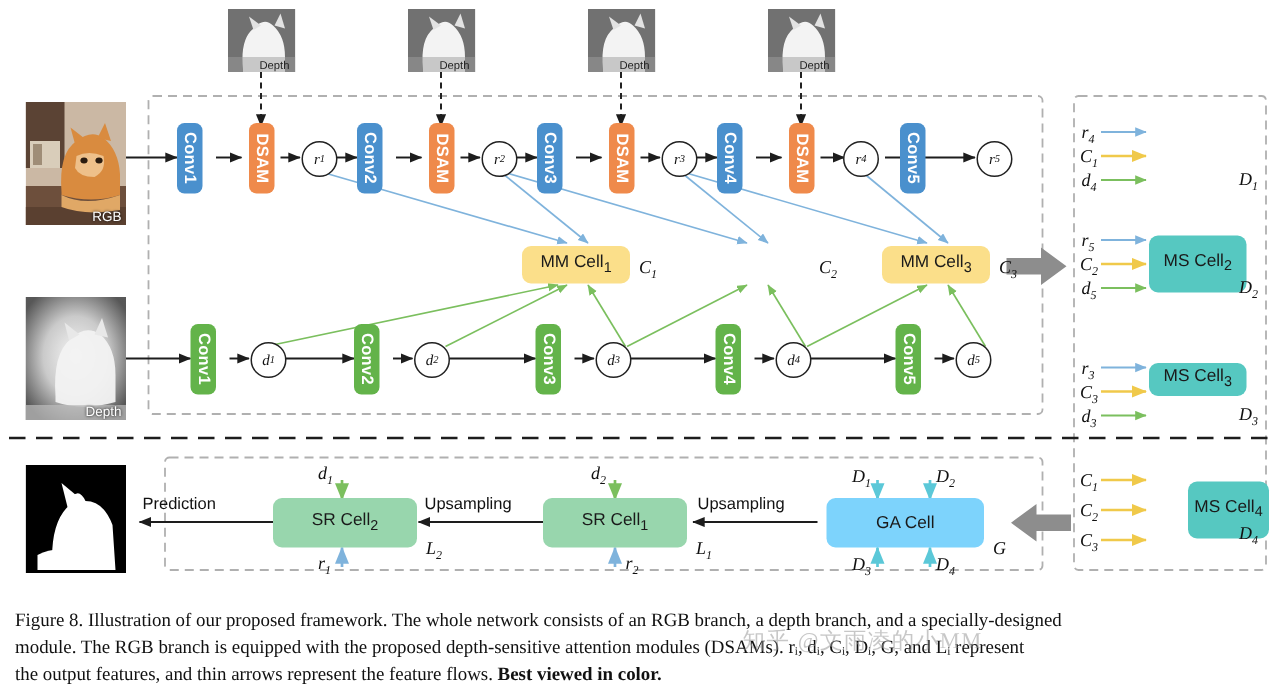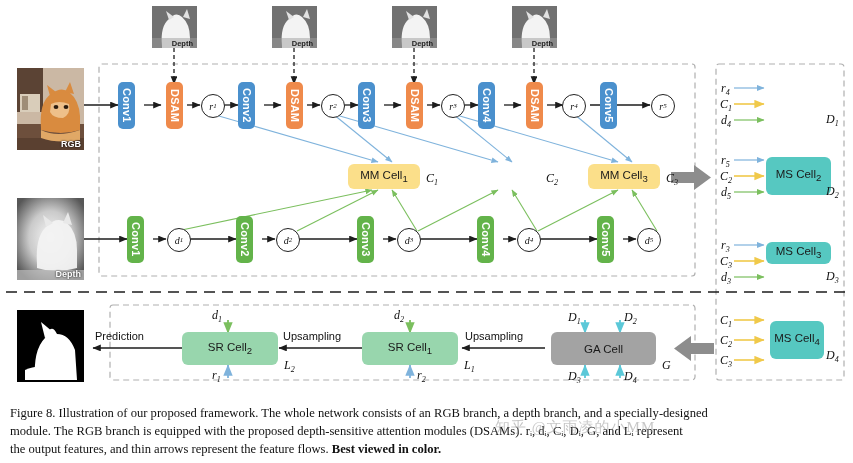--- a/index.html
+++ b/index.html
@@ -21,21 +21,21 @@
   .blk-dsam{background:#ef8a4b;}
   .blk-conv-d{background:#63b34a;}
 
   .hblock{
     position:absolute;border-radius:6px;display:flex;align-items:center;
     justify-content:center;font-size:11.5px;color:#1a1a1a;white-space:nowrap;
   }
   .blk-mm{background:#fbdf8a;}
   .blk-ms{background:#56c8c1;}
   .blk-sr{background:#98d6ad;}
-  .blk-ga{background:#a3a3a3;}
+  .blk-ga{background:#7dd3fc;}
 
   .node{
     position:absolute;border-radius:50%;background:#fff;border:1.3px solid #222;
     display:flex;align-items:center;justify-content:center;
     font-style:italic;font-size:10px;font-family:"Liberation Serif",serif;
   }
   .node sub{font-size:7px;}
 
   .lbl{
     position:absolute;font-style:italic;font-family:"Liberation Serif",serif;
@@ -44,21 +44,21 @@
   .lbl sub{font-size:8px;}
   .plain{
     position:absolute;font-size:11px;color:#111;white-space:nowrap;
     font-family:"Liberation Sans",sans-serif;
   }
 
   
   .thumb{position:absolute;overflow:hidden;}
   .thumb .cap{
     position:absolute;right:3px;bottom:1px;color:#fff;font-size:9px;
-    font-weight:bold;text-shadow:0 0 2px #000;padding-left:44px;
+    font-weight:normal;text-shadow:0 0 2px #000;padding-left:44px;
   }
   .thumb-d .cap{color:#fff;}
   .dthumb .cap{color:#222;font-size:7.5px;bottom:0px;right:4px;text-shadow:none;}
 
   
   #caption{
     position:absolute;left:10px;top:404px;width:836px;
     font-family:"Liberation Serif",serif;font-size:12.6px;line-height:18px;
     color:#111;text-align:left;
   }
@@ -372,21 +372,21 @@
 <div class="hblock blk-ms" style="left:766px;top:242px;width:65px;height:22px;">
   <span>
     <span>MS Cell</span><sub>3</sub>
   </span>
 </div>
 <div class="lbl" style="left:826px;top:269px;">D<sub>3</sub></div>
 
 <div class="lbl" style="left:720px;top:313px;">C<sub>1</sub></div>
 <div class="lbl" style="left:720px;top:333px;">C<sub>2</sub></div>
 <div class="lbl" style="left:720px;top:353px;">C<sub>3</sub></div>
-<div class="hblock blk-ms" style="left:770px;top:321px;width:54px;height:38px;justify-content:center;">
+<div class="hblock blk-ms" style="left:792px;top:321px;width:54px;height:38px;justify-content:center;">
   <span>
     <span>MS Cell</span><sub>4</sub>
   </span>
 </div>
 <div class="lbl" style="left:826px;top:348px;">D<sub>4</sub></div>
 
 <div class="lbl" style="left:568px;top:310px;">D<sub>1</sub></div>
 <div class="lbl" style="left:624px;top:310px;">D<sub>2</sub></div>
 <div class="hblock blk-ga" style="left:551px;top:332px;width:105px;height:33px;">
   <span>GA Cell</span>

